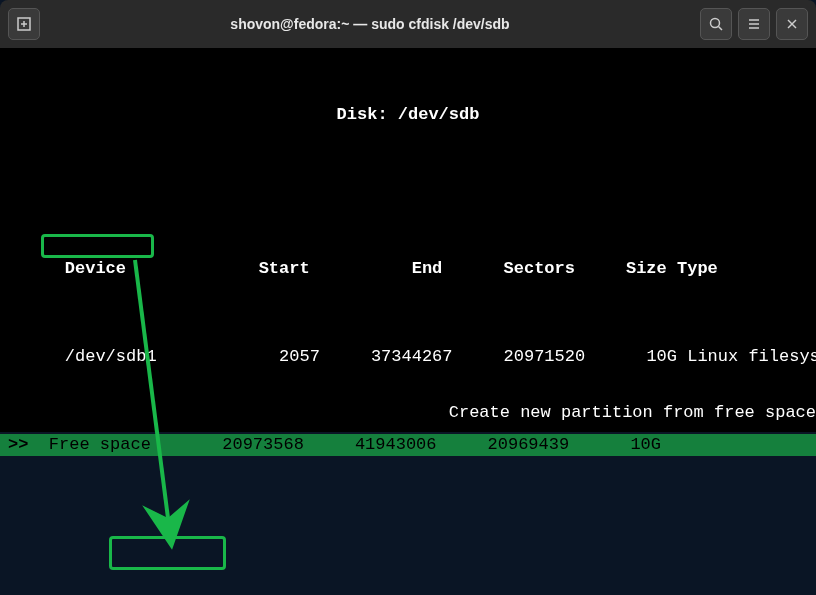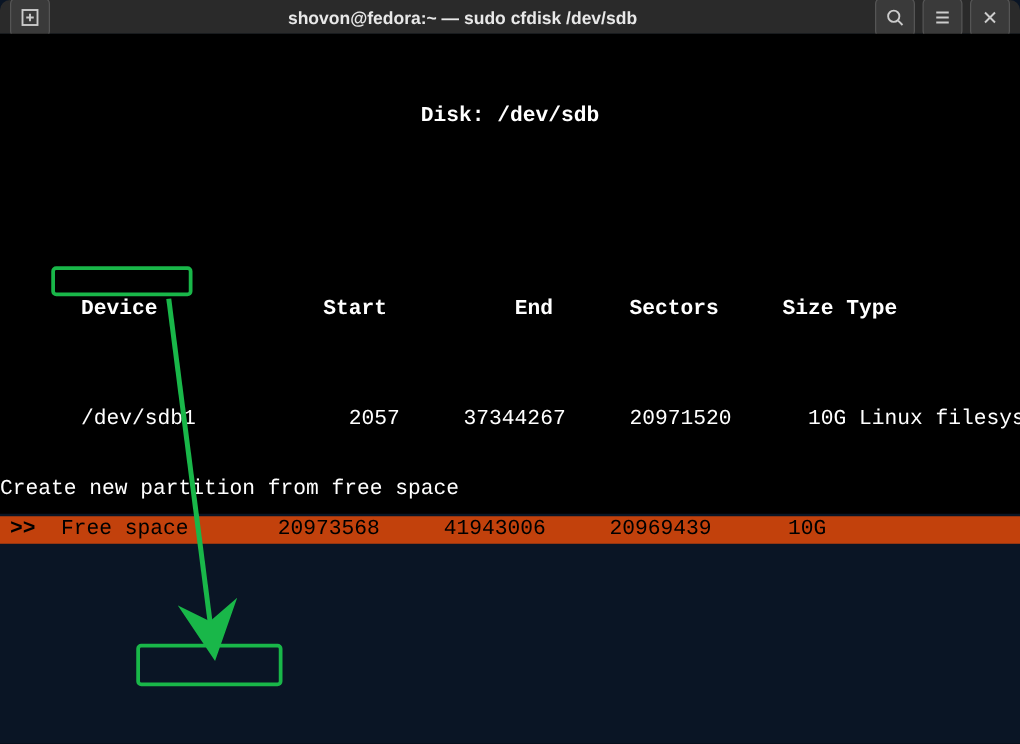--- a/index.html
+++ b/index.html
@@ -5,21 +5,21 @@
   * { margin: 0; padding: 0; box-sizing: border-box; }
   body {
     width: 816px;
     height: 595px;
     background: #0a1525;
     font-family: ui-monospace, "Courier New", monospace;
     overflow: hidden;
     position: relative;
   }
   .titlebar {
-    height: 27px;
+    height: 48px;
     background: #2a2a2a;
     display: flex;
     align-items: center;
     justify-content: space-between;
     padding: 0 8px;
     border-top-left-radius: 8px;
     border-top-right-radius: 8px;
   }
   .tb-left, .tb-right { display: flex; gap: 6px; }
   .tb-btn {
@@ -47,27 +47,27 @@
     padding-top: 12px;
     height: 384px;
     position: relative;
     white-space: pre;
   }
   .center { text-align: center; }
   .hdr-row, .data-row {
     padding-left: 24px;
   }
   .selected-row {
-    background: #c2410c;
+    background: #15803d;
     color: #000;
     padding-left: 8px;
   }
   .bold { font-weight: bold; }
   .status-row {
-    text-align: left;
+    text-align: right;
     position: absolute;
     bottom: 8px;
     width: 100%;
     margin-top: 24px;
   }
   
   .hl-box {
     position: absolute;
     border: 3px solid #19b749;
     border-radius: 4px;

